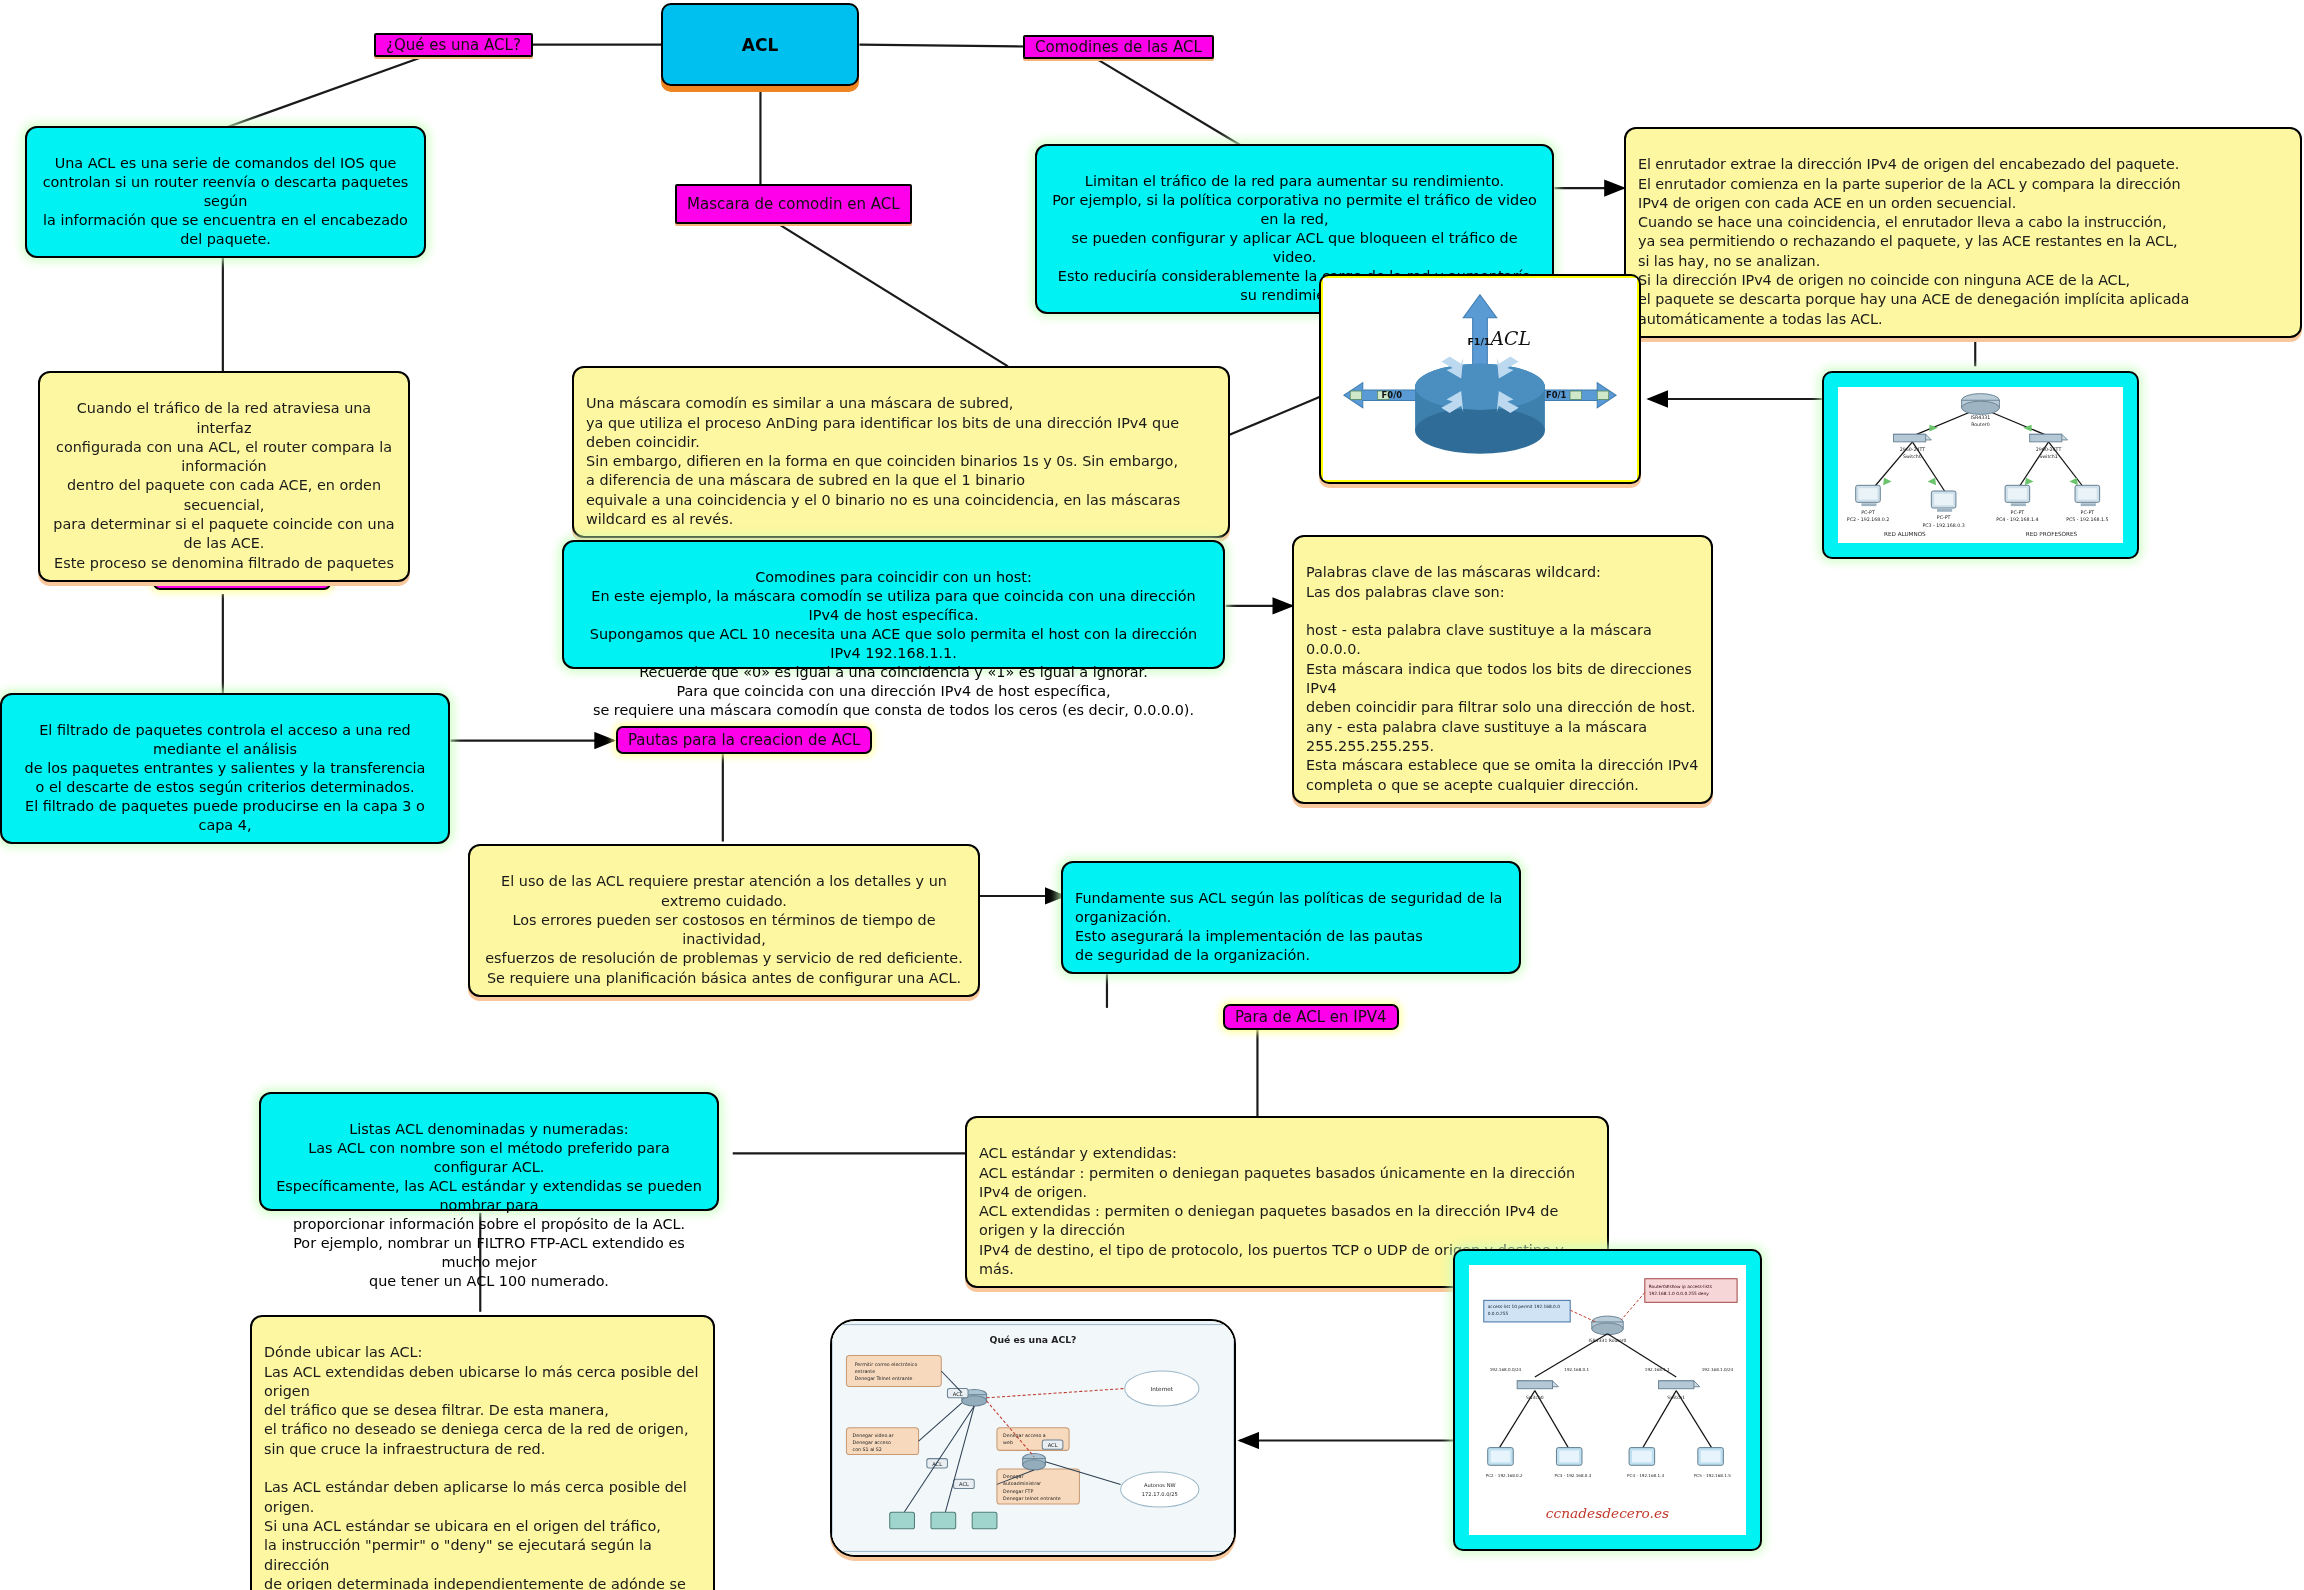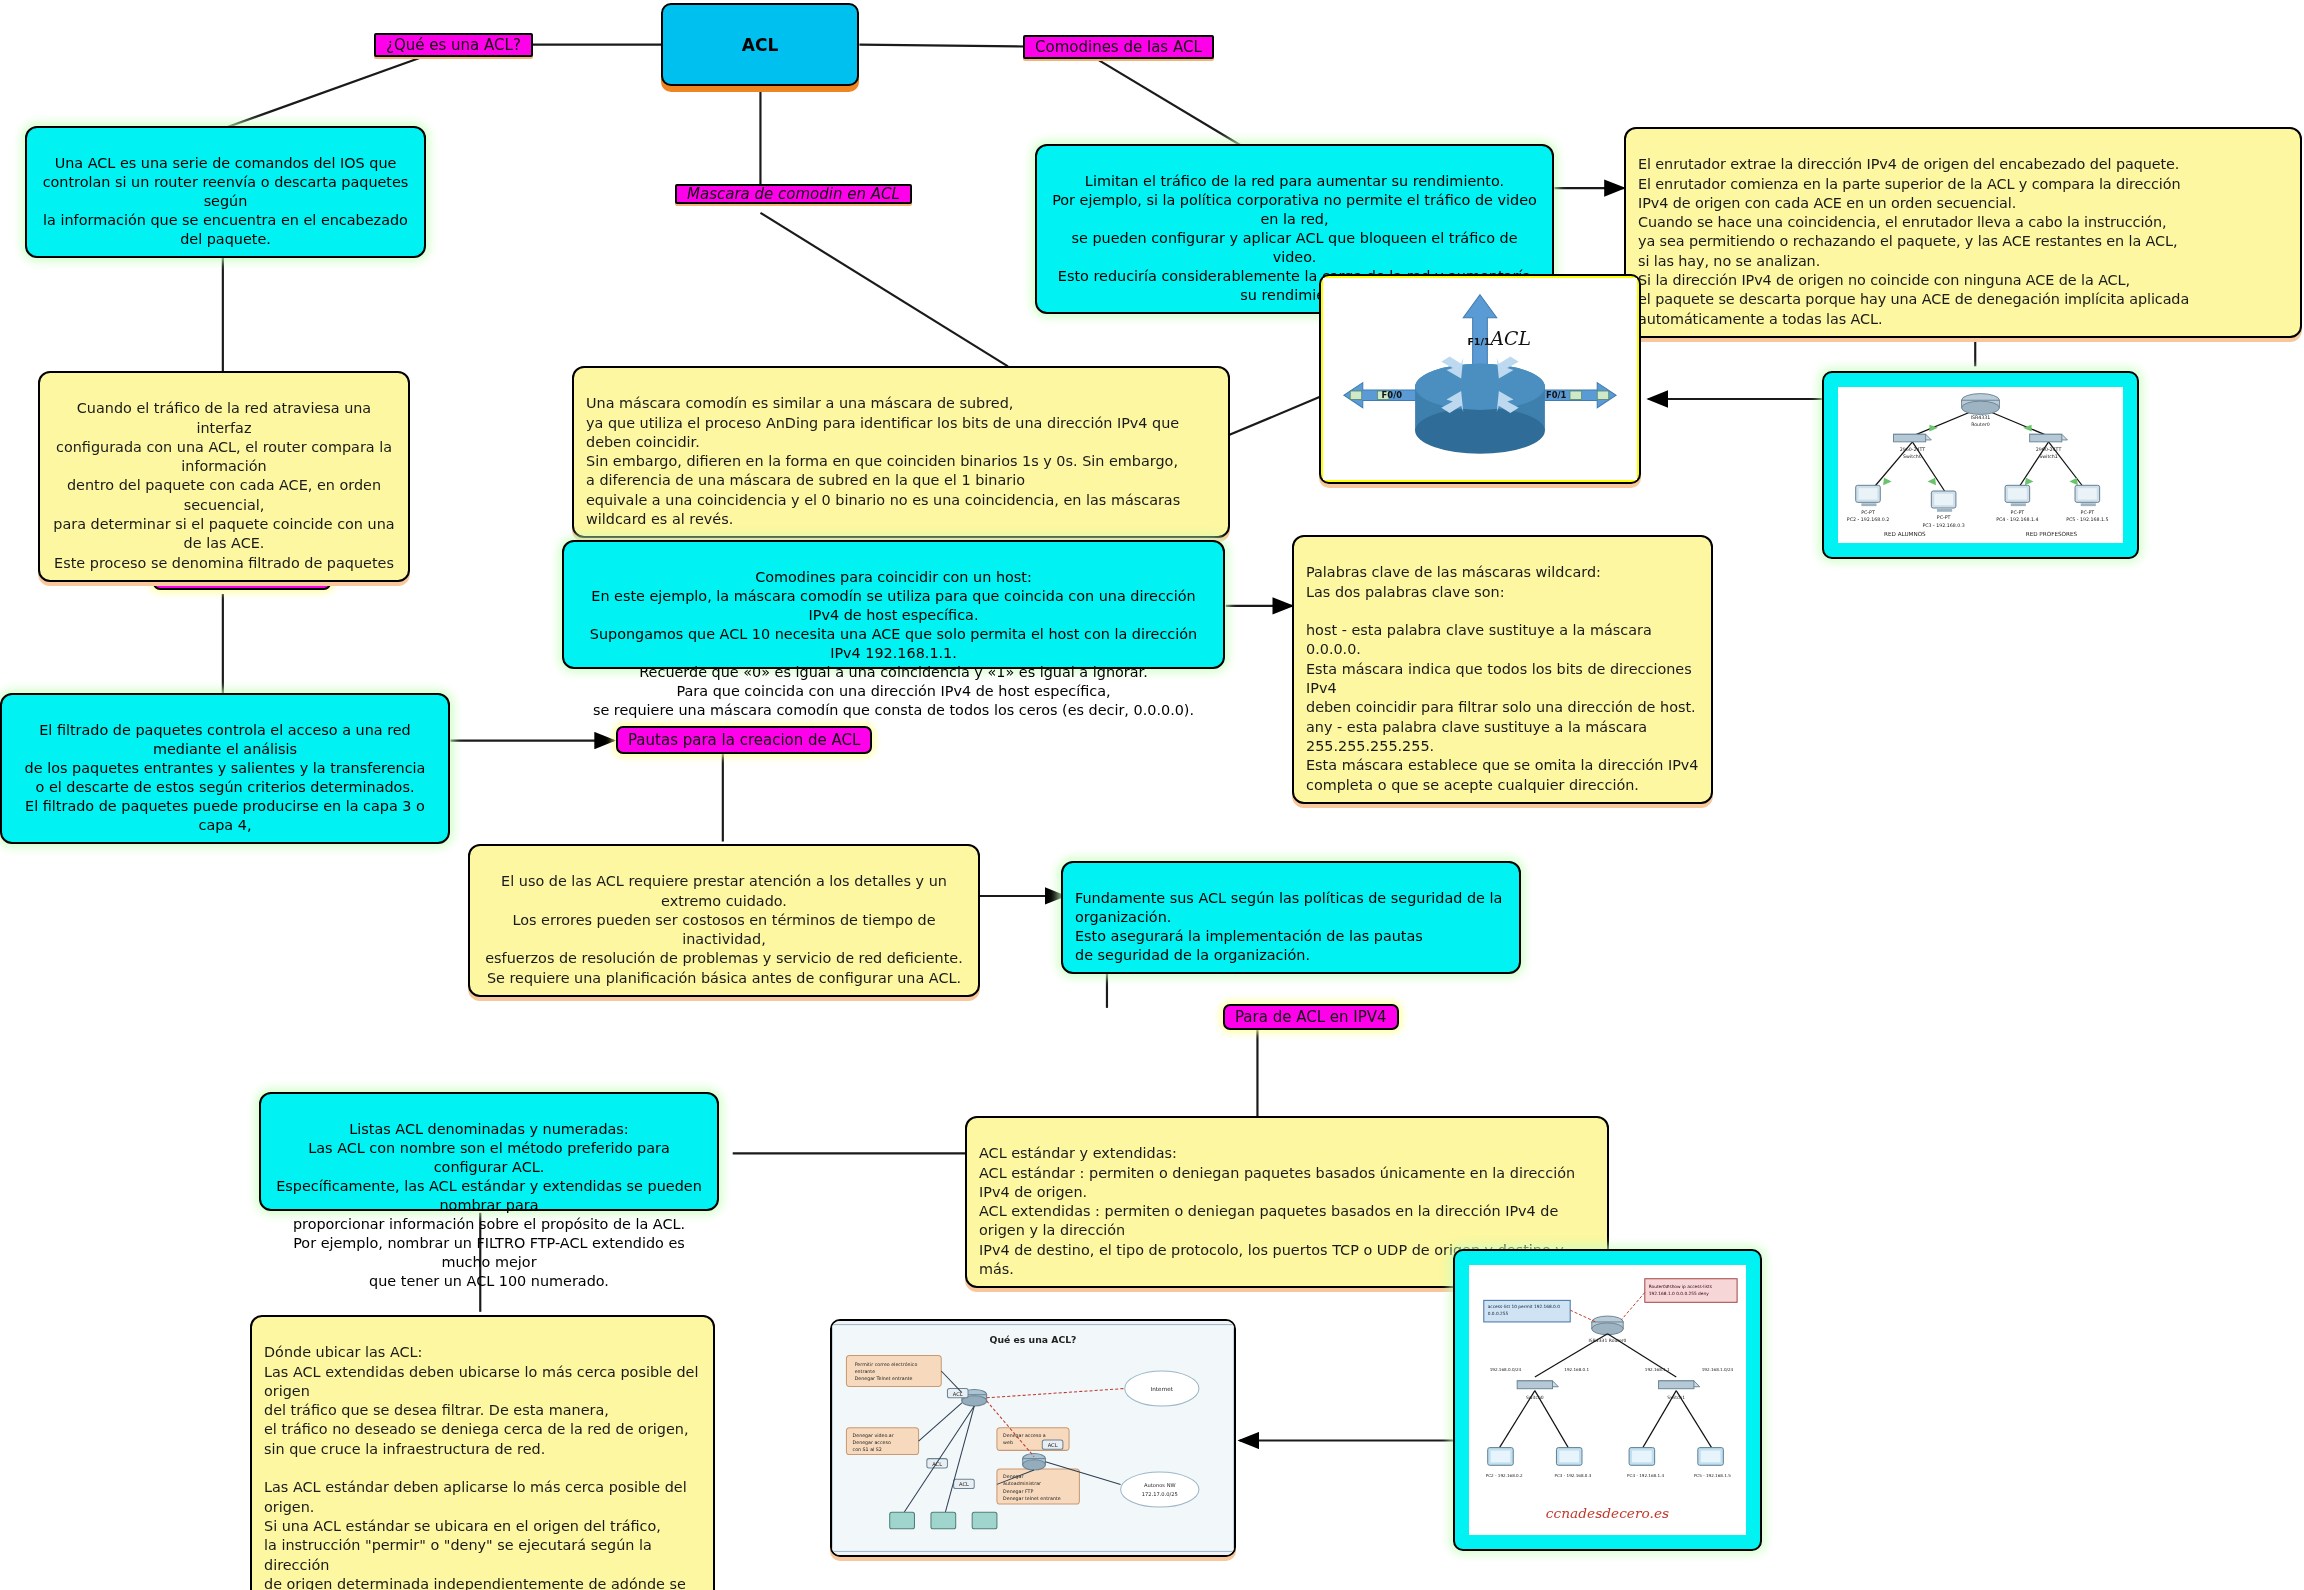--- a/index.html
+++ b/index.html
@@ -47,21 +47,21 @@
     white-space:pre-line;
   }
   .yellow.center{text-align:center;}
   .cyan.left{text-align:left;}
   .tight{letter-spacing:-0.1px;}
 
   
   .imgframe{border:2px solid #000;border-radius:10px;overflow:hidden;}
   .frame-yellow{background:#ffff00;box-shadow:0 4px 0 #f8c79c;padding:2px;}
   .frame-cyan{background:#00f2f2;box-shadow:0 0 8px 4px rgba(200,255,190,.7);padding:14px;}
-  .frame-plain{background:#fcf7a0;box-shadow:0 4px 0 #f8c79c;}
+  .frame-plain{background:#fcf7a0;box-shadow:0 4px 0 #f8c79c;border-radius:25px;}
   .inner-white{background:#fff;width:100%;height:100%;position:relative;}
 </style>
 </head>
 <body>
 
 <div id="canvas">
 
   <svg class="links" viewBox="0 0 2328 1607">
     <defs>
       <marker id="arrow" markerWidth="10" markerHeight="8" refX="9" refY="4" orient="auto">
@@ -125,21 +125,21 @@
   </div>
 
   <div class="node topic flat" style="left:374px;top:33px;height:24px;">
     <span>¿Qué es una ACL?</span>
   </div>
 
   <div class="node topic flat" style="left:1023px;top:35px;height:24px;">
     <span>Comodines de las ACL</span>
   </div>
 
-  <div class="node topic flat" style="left:675px;top:184px;height:20px;font-style:italic;">
+  <div class="node topic flat" style="left:675px;top:184px;height:40px;">
     <span>Mascara de comodin en ACL</span>
   </div>
 
   <div class="node topic" style="left:153px;top:562px;height:28px;">
     <span>Filtrado de paquetes</span>
   </div>
 
   <div class="node topic" style="left:616px;top:726px;height:28px;">
     <span>Pautas para la creacion de ACL</span>
   </div>

